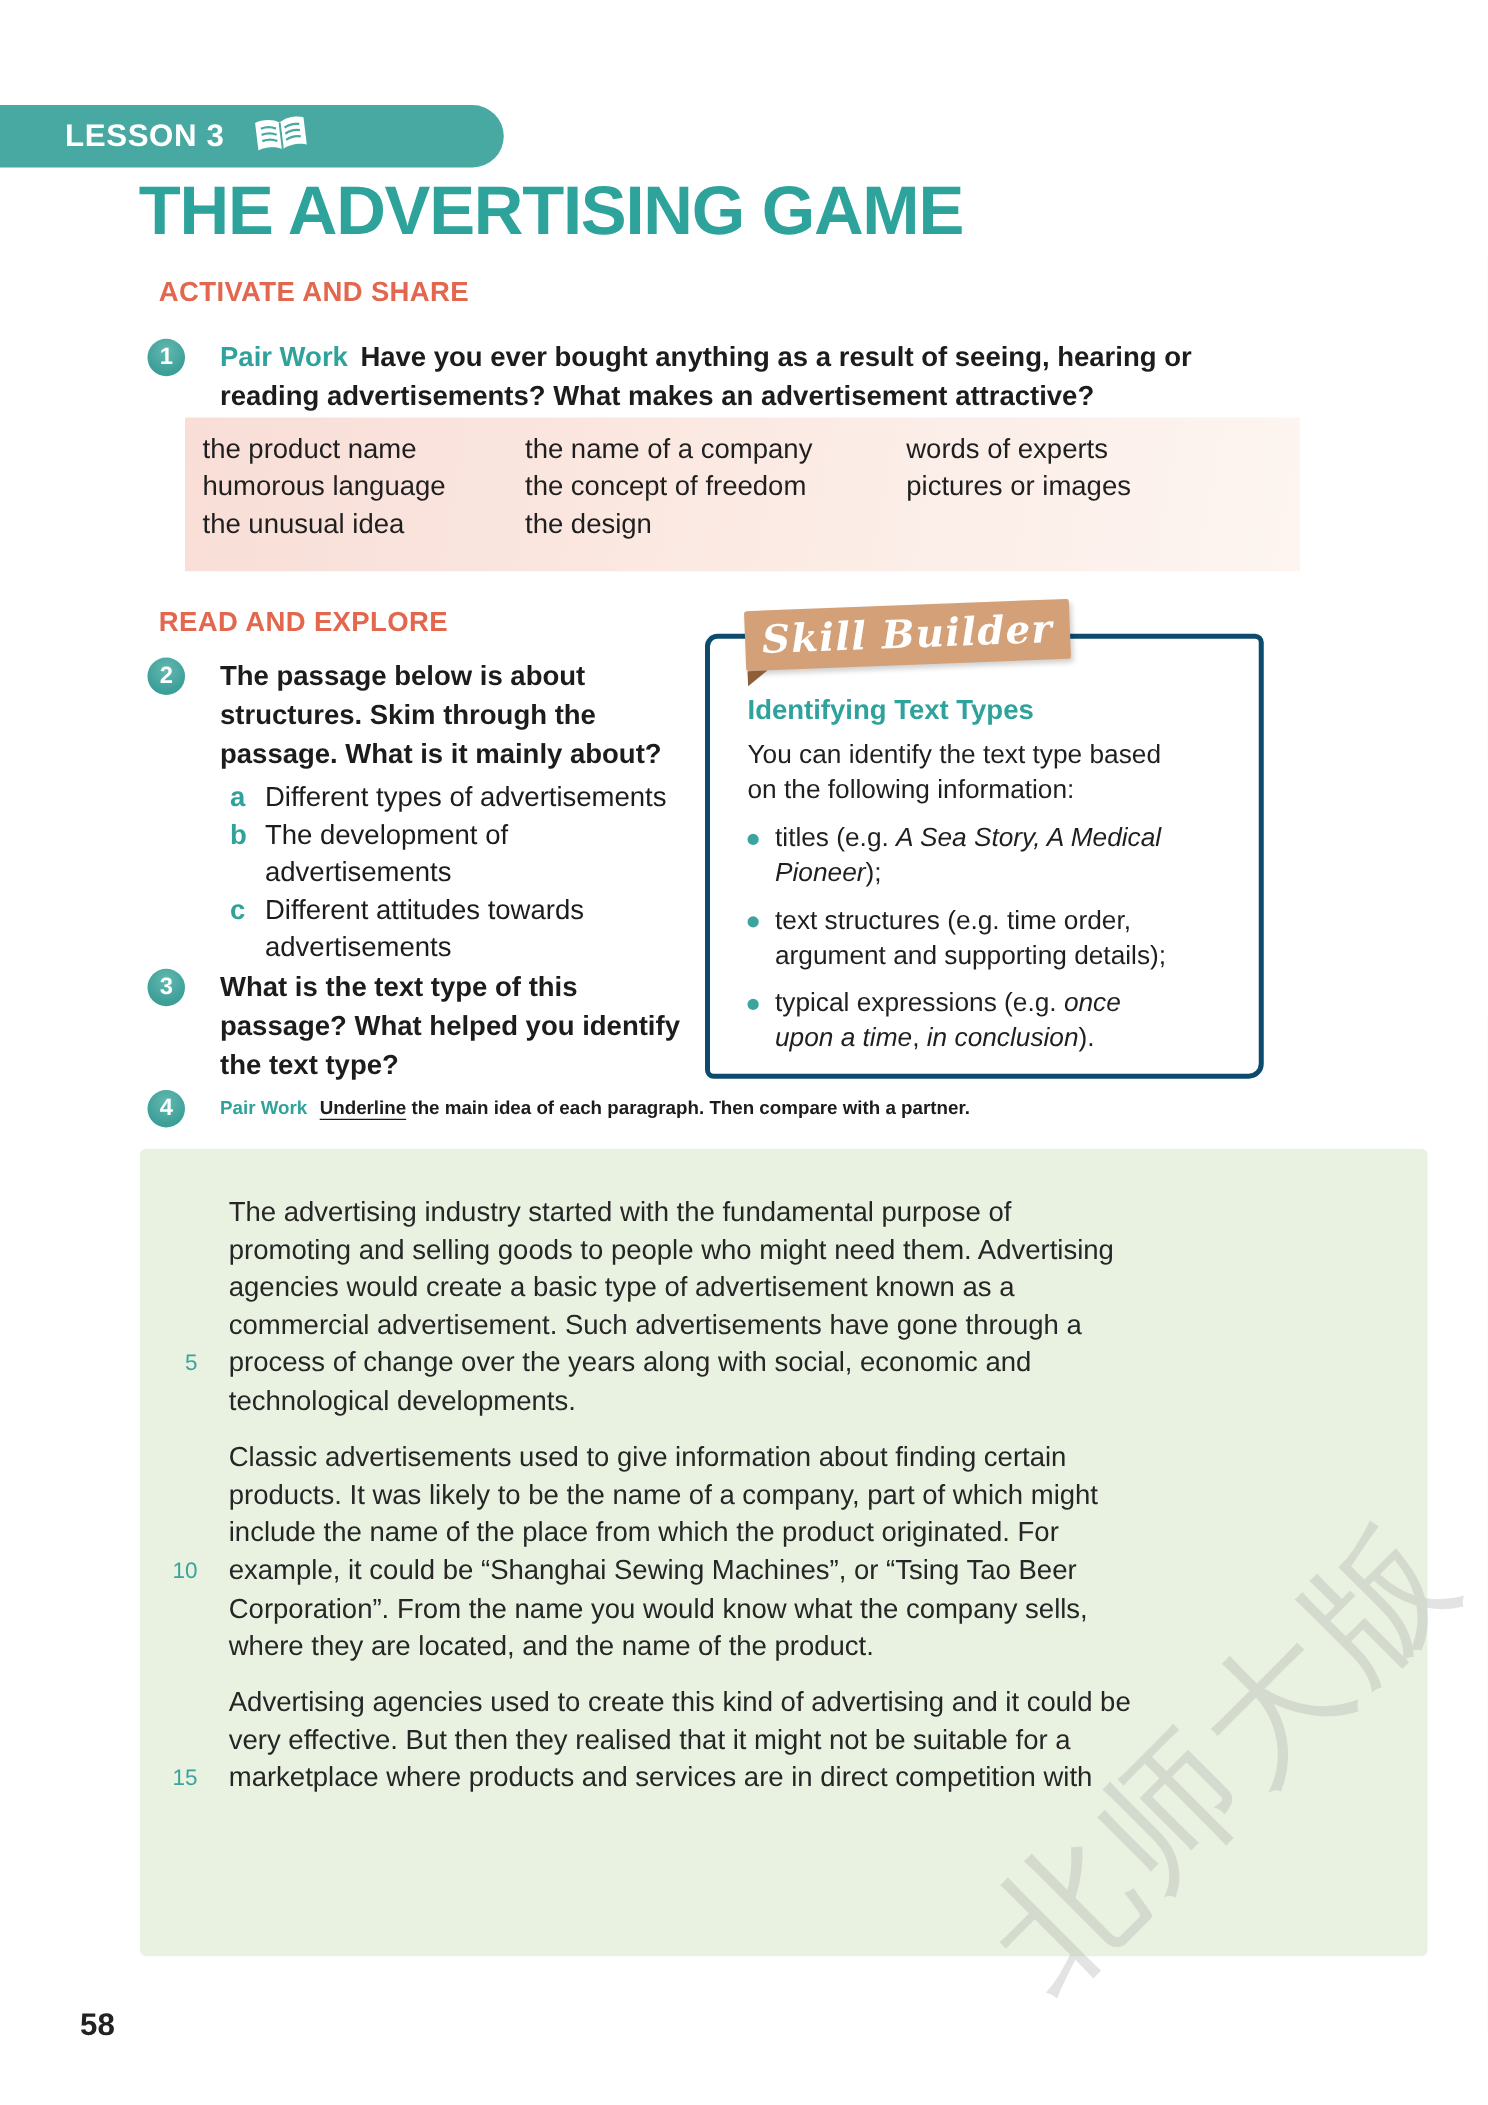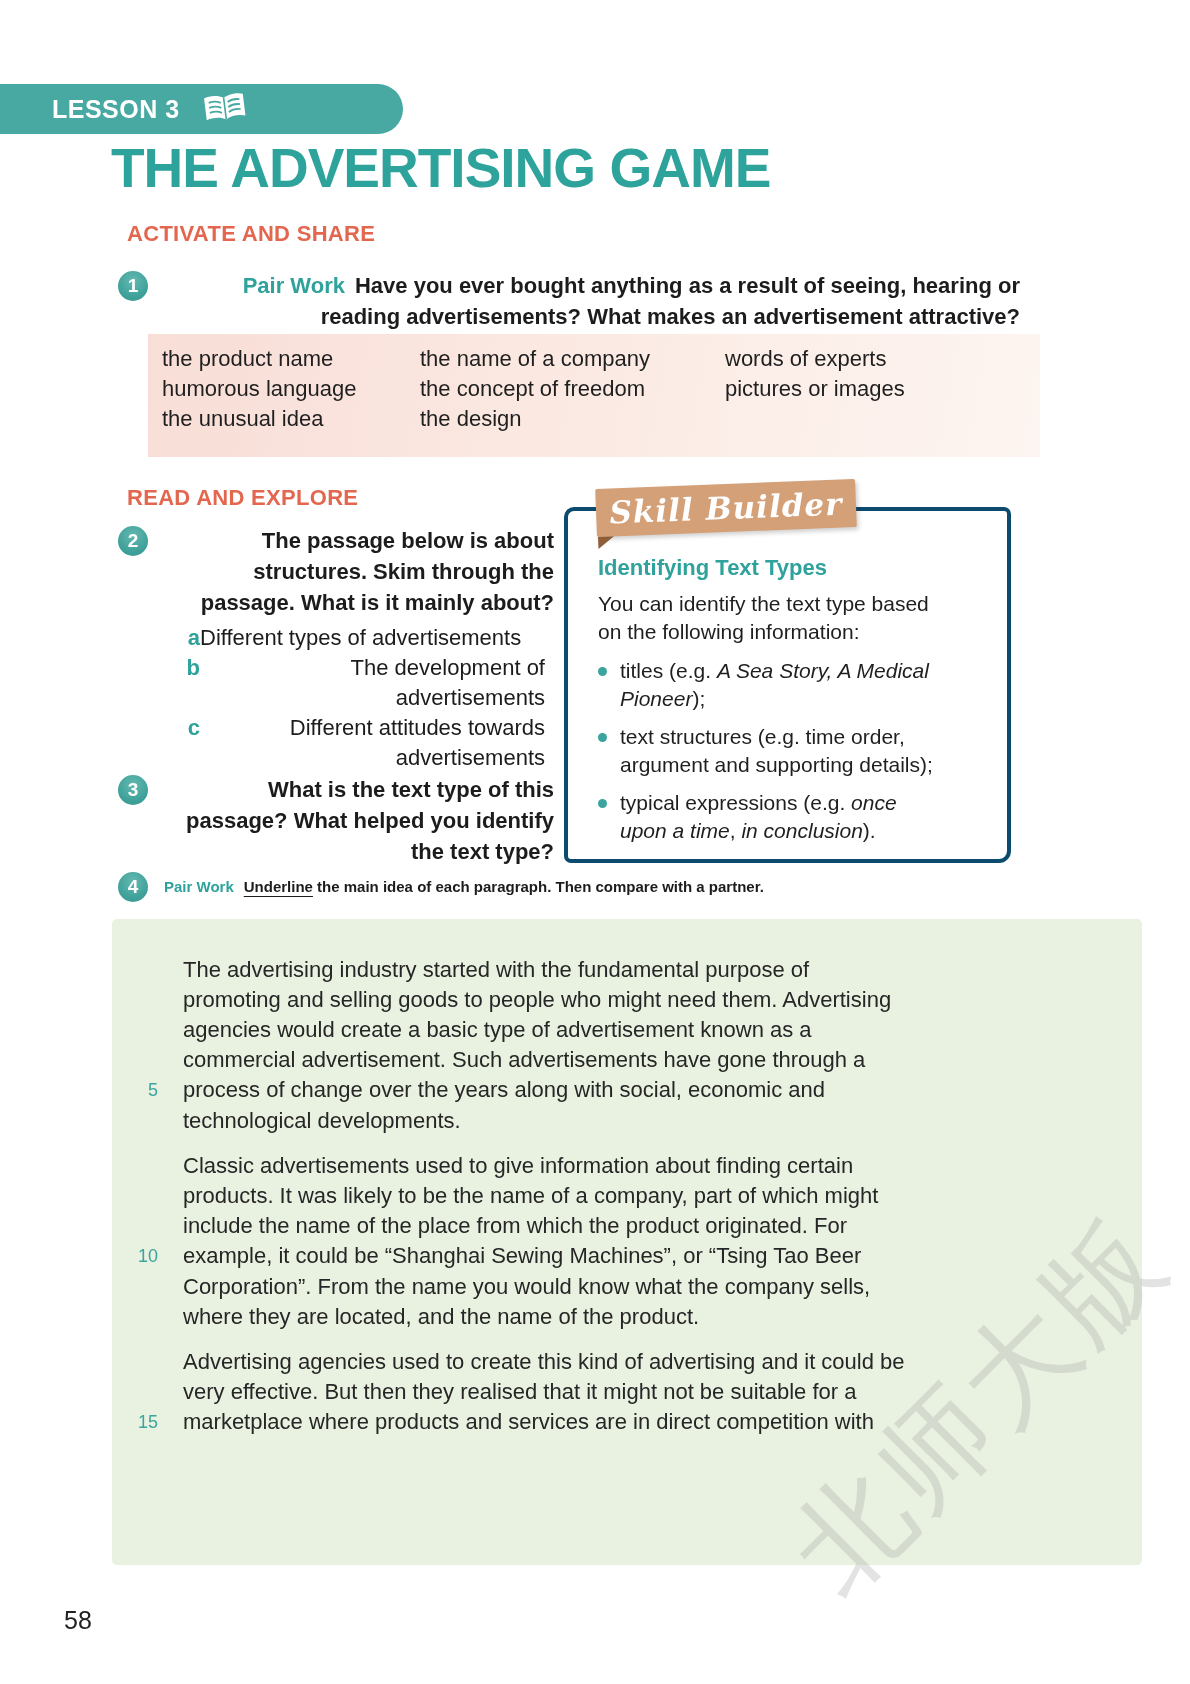--- a/index.html
+++ b/index.html
@@ -30,21 +30,21 @@
   .sec-read { left: 127px; top: 485px; }
 
   
   .q { position: absolute; display: flex; align-items: flex-start; }
   .qnum {
     width: 30px; height: 30px; border-radius: 50%;
     background: radial-gradient(circle at 50% 32%, #63B9B1, #3B9E97 72%);
     color: #fff; font-weight: bold; font-size: 19px;
     display: flex; align-items: center; justify-content: center; flex: 0 0 30px; margin-top: 1px;
   }
-  .qbody { margin-left: 16px; font-size: 22px; line-height: 31px; font-weight: bold; color: #1c1c1c; text-align: right; }
+  .qbody { margin-left: 28px; font-size: 22px; line-height: 31px; font-weight: bold; color: #1c1c1c; }
   .q4-size { font-size: 15px; }
   .tag { color: #2FA29B; margin-right: 10px; }
   .underline { text-decoration: underline; text-underline-offset: 4px; }
 
   #q1 { left: 118px; top: 270px; width: 902px; }
   #q2 { left: 118px; top: 525px; width: 436px; }
   #q3 { left: 118px; top: 774px; width: 436px; }
   #q4 { left: 118px; top: 871px; width: 1005px; }
 
   .options { margin-top: 5px; font-weight: normal; }
@@ -92,21 +92,21 @@
   
   .passage-box {
     position: absolute; left: 112px; top: 919px; width: 1030px; height: 646px;
     background: #E9F2E1; border-radius: 5px; padding-top: 36px;
   }
   .p-line { display: flex; line-height: 30px; font-size: 22px; white-space: pre; }
   .p-line .lnum { flex: 0 0 46px; text-align: right; color: #3BA49D; font-size: 18px; line-height: 31px; }
   .p-line .ltxt { margin-left: 25px; color: #262626; }
   .para-gap { margin-top: 15px; }
 
-  .page-num { position: absolute; left: 64px; top: 1606px; font-size: 25px; font-weight: normal; color: #222; }
+  .page-num { position: absolute; left: 64px; top: 1606px; font-size: 25px; font-weight: bold; color: #222; }
 
   .watermark {
     position: absolute; left: 690px; top: 1330px; width: 580px; text-align: center;
     transform: rotate(-45deg); font-size: 112px; letter-spacing: 6px;
     color: rgba(168,168,168,0.32); font-family: "DejaVu Sans", sans-serif;
     pointer-events: none;
   }
 </style>
 </head>
 <body>

